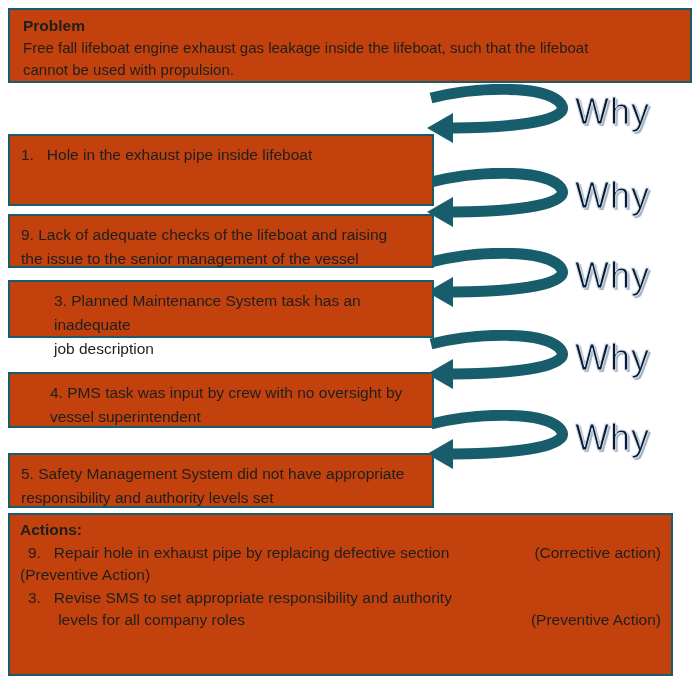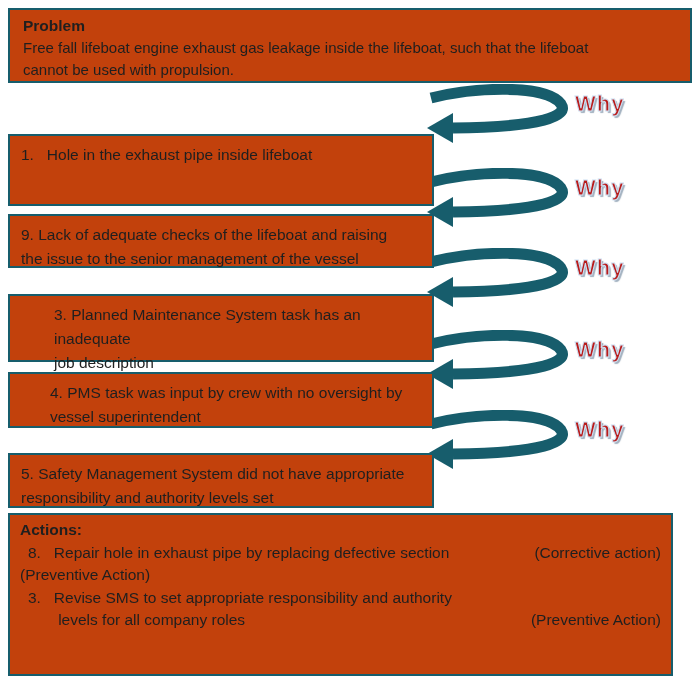--- a/index.html
+++ b/index.html
@@ -17,38 +17,38 @@
     border:2px solid #175d6c;
     box-sizing:border-box;
   }
   .problem-box{left:8px;top:8px;width:684px;height:75px;padding:5px 13px;}
   .problem-title{font-weight:bold;font-size:15.5px;line-height:22px;}
   .problem-text{font-size:15px;line-height:22px;white-space:pre-wrap;}
   .cause-box{left:8px;width:426px;padding:7px 11px;}
   .cause-text{font-size:15.5px;line-height:24px;white-space:pre-wrap;}
   .cause-1{top:134px;height:72px;}
   .cause-2{top:214px;height:54px;}
-  .cause-3{top:294px;height:68px;padding-left:44px;}
+  .cause-3{top:280px;height:58px;padding-left:44px;}
   .cause-4{top:372px;height:56px;padding-left:40px;}
   .cause-5{top:453px;height:55px;}
   .actions-box{left:8px;top:513px;width:665px;height:163px;padding:4px 10px;}
   .actions-title{font-weight:bold;font-size:15.5px;line-height:22.5px;}
   .action-row{
     display:flex;justify-content:space-between;align-items:flex-end;
   }
   .action-text{font-size:15.5px;line-height:22.5px;white-space:pre-wrap;padding-left:8px;}
   .action-note{font-size:15.5px;line-height:22.5px;white-space:nowrap;}
   .why-row{
     position:absolute;left:425px;width:270px;height:64px;
   }
   .why-row .swoosh{position:absolute;left:0;top:0;}
   .why-label{
     position:absolute;left:150px;top:7px;
-    font-size:22px;font-weight:bold;
-    color:#b91c1c;
+    font-size:36px;font-weight:normal;
+    color:#0f172a;
     letter-spacing:1px;
     -webkit-text-stroke:1px #cfe0f2;
     text-shadow:2px 2px 1px rgba(130,150,170,0.75);
   }
   .why-1{top:84px;}
   .why-2{top:168px;}
   .why-3{top:248px;}
   .why-4{top:330px;}
   .why-5{top:410px;}
 </style>
@@ -115,21 +115,21 @@
 vessel superintendent</div>
   </div>
   <div class="box cause-box cause-5">
     <div class="cause-text">5. Safety Management System did not have appropriate
 responsibility and authority levels set</div>
   </div>
 
   <div class="box actions-box">
     <div class="actions-title">Actions:</div>
     <div class="action-row">
-      <div class="action-text">8.   Repair hole in exhaust pipe by replacing defective section</div>
+      <div class="action-text">9.   Repair hole in exhaust pipe by replacing defective section</div>
       <div class="action-note">(Corrective action)</div>
     </div>
     <div class="action-row">
       <div class="action-note">(Preventive Action)</div>
     </div>
     <div class="action-row">
       <div class="action-text">3.   Revise SMS to set appropriate responsibility and authority
        levels for all company roles</div>
       <div class="action-note">(Preventive Action)</div>
     </div>

